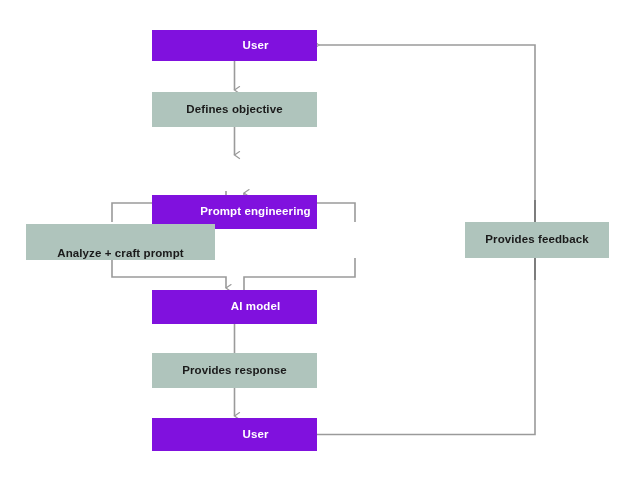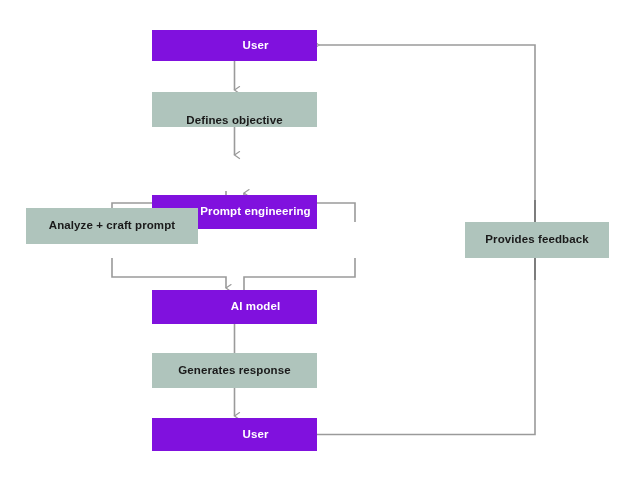--- a/index.html
+++ b/index.html
@@ -82,42 +82,42 @@
 
     <path d="M317,434.5 L535,434.5 L535,45 L319,45" fill="none" stroke="#9a9a9a" stroke-width="1.6" marker-end="url(#ah-left)"></path>
 
     <path d="M535,200 L535,280" fill="none" stroke="#707070" stroke-width="1.6"></path>
   </svg>
 
   <div class="node purple" style="left:152px; top:30px; width:165px; height:31px;">
     <span>User</span>
   </div>
 
-  <div class="node sage" style="left:152px; top:92px; width:165px; height:35px;align-items:flex-end;">
+  <div class="node sage" style="left:152px; top:92px; width:165px; height:35px;">
     <span>Defines objective</span>
   </div>
 
   <div class="node purple" style="left:152px; top:157px; width:165px; height:34px;margin-top:38px;">
     <span>Prompt engineering</span>
   </div>
 
-  <div class="node sage" style="left:26px; top:208px; width:172px; height:36px;">
+  <div class="node sage" style="left:26px; top:224px; width:189px; height:36px;align-items:flex-end;">
     <span>Analyze + craft prompt</span>
   </div>
 
 
   <div class="node sage" style="left:465px; top:222px; width:144px; height:36px;">
     <span>Provides feedback</span>
   </div>
 
   <div class="node purple" style="left:152px; top:290px; width:165px; height:34px;">
     <span>AI model</span>
   </div>
 
   <div class="node sage" style="left:152px; top:353px; width:165px; height:35px;">
-    <span>Generates response</span>
+    <span>Provides response</span>
   </div>
 
   <div class="node purple" style="left:152px; top:418px; width:165px; height:33px;">
     <span>User</span>
   </div>
 
 </div>
 
 </body></html>

